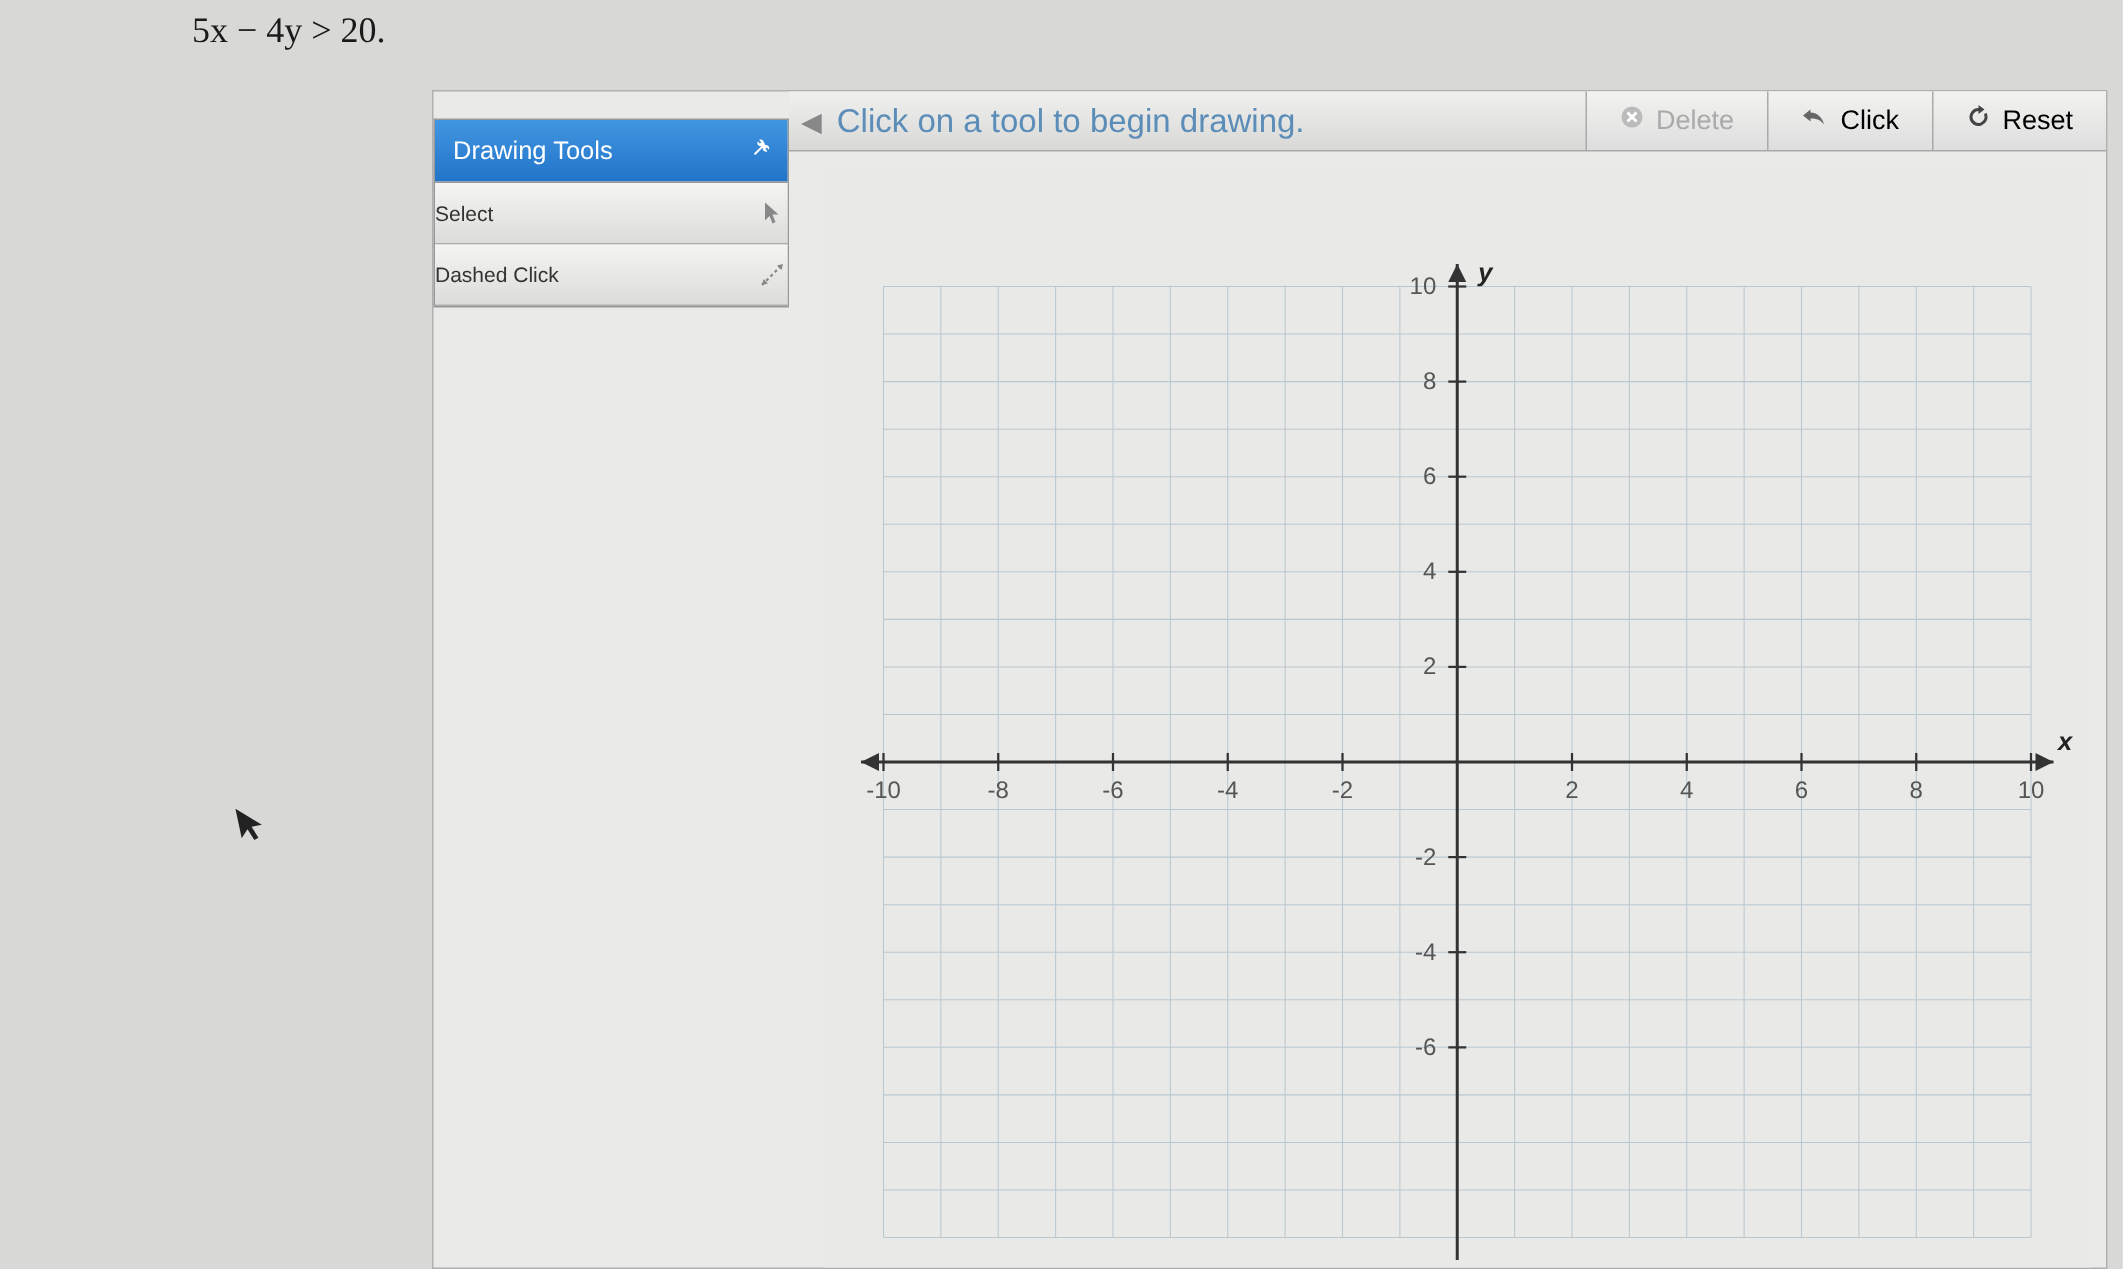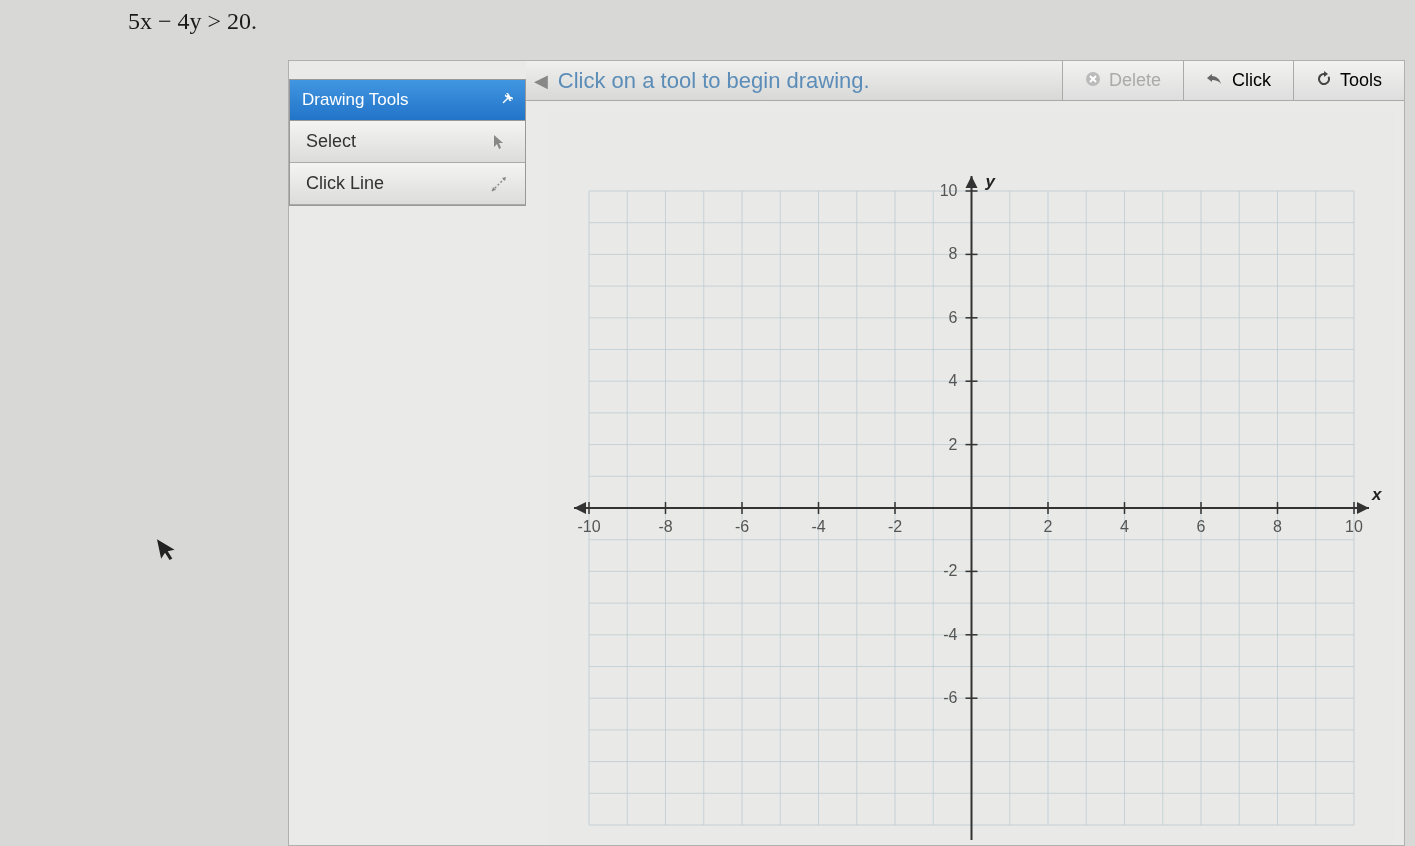--- a/index.html
+++ b/index.html
@@ -45,22 +45,22 @@
       justify-content: space-between;
       align-items: center;
       border-bottom: 1px solid #999;
     }
     .tools-header .wrench {
       font-size: 16px;
     }
     .tool-item {
       background: linear-gradient(#f4f4f2, #dcdcda);
       color: #333;
-      padding: 10px 16px;
-      font-size: 18px;
+      padding: 10px 0;
+      font-size: 14px;
       border-bottom: 1px solid #aaa;
       display: flex;
       justify-content: space-between;
       align-items: center;
       cursor: pointer;
     }
     .tool-icon {
       width: 20px;
       height: 20px;
       display: flex;
@@ -152,21 +152,21 @@
     </div>
     <div class="tool-item">
       <span>Select</span>
       <span class="tool-icon">
         <svg width="16" height="16" viewBox="0 0 16 16">
             <path fill="#888" d="M3 1l0 12 3-3 2 5 2-1-2-5 4 0z"></path>
           </svg>
       </span>
     </div>
     <div class="tool-item">
-      <span>Click Line</span>
+      <span>Dashed Click</span>
       <span class="tool-icon">
         <svg width="18" height="18" viewBox="0 0 18 18">
             <line x1="2" y1="16" x2="16" y2="2" stroke="#888" stroke-width="1.5" stroke-dasharray="2,2"></line>
             <polygon points="16,2 12,3 15,6" fill="#888"></polygon>
             <polygon points="2,16 6,15 3,12" fill="#888"></polygon>
           </svg>
       </span>
     </div>
   </div>
 
@@ -192,21 +192,21 @@
             </svg>
         </span>
         <span>Click</span>
       </div>
       <div class="action-btn">
         <span class="icon">
           <svg width="16" height="16" viewBox="0 0 16 16">
               <path d="M8 2a6 6 0 1 0 5.3 3.2l-1.7 1A4 4 0 1 1 8 4V6l4-3-4-3v2z" fill="#444"></path>
             </svg>
         </span>
-        <span>Tools</span>
+        <span>Reset</span>
       </div>
     </div>
   </div>
 
   <div class="graph-area">
     <svg class="graph-svg" id="graph-svg" viewBox="0 0 845 734">
         <line x1="40" y1="714" x2="40" y2="80" stroke="#b8c8d0" stroke-width="0.7"></line>
         <line x1="78.25" y1="714" x2="78.25" y2="80" stroke="#b8c8d0" stroke-width="0.7"></line>
         <line x1="116.5" y1="714" x2="116.5" y2="80" stroke="#b8c8d0" stroke-width="0.7"></line>
         <line x1="154.75" y1="714" x2="154.75" y2="80" stroke="#b8c8d0" stroke-width="0.7"></line>

